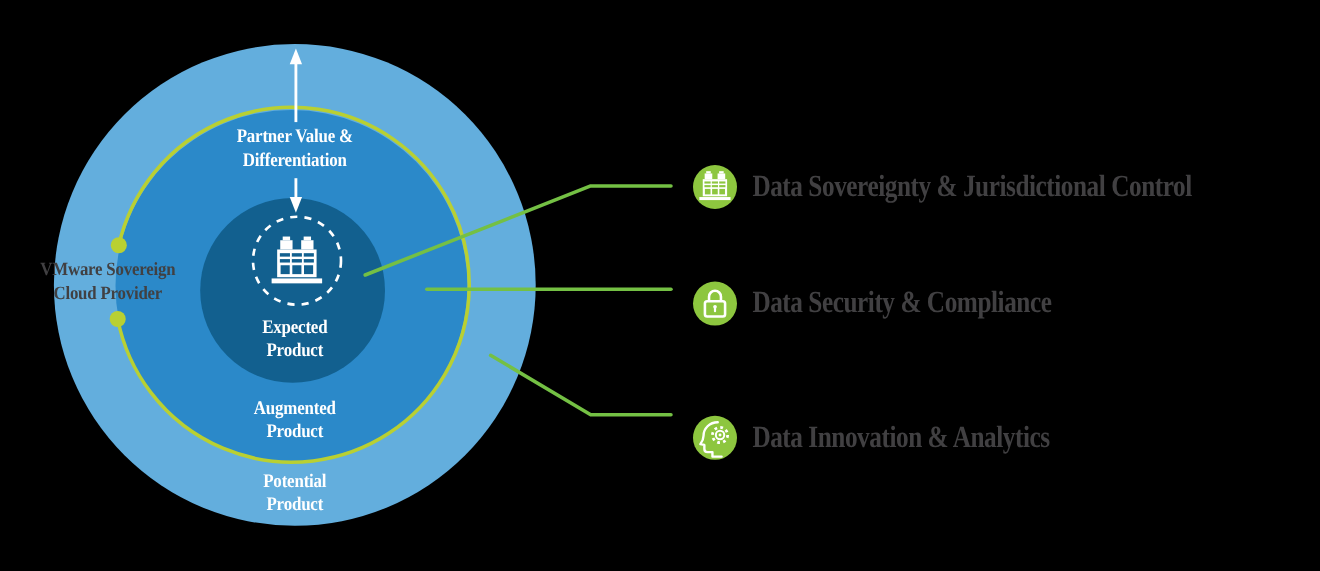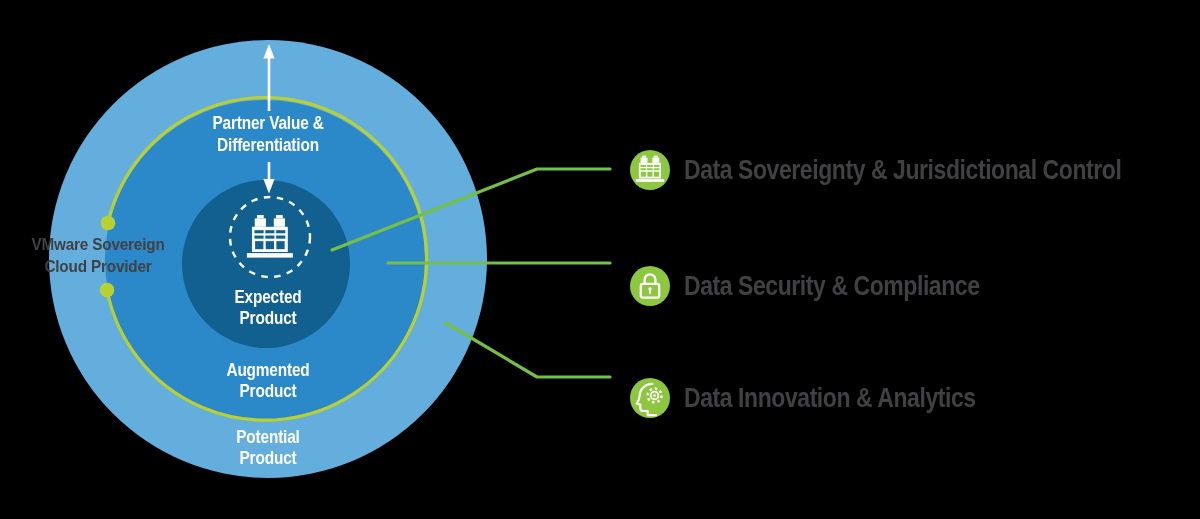--- a/index.html
+++ b/index.html
@@ -1,18 +1,18 @@
 <!DOCTYPE html>
 <html><head>
 <meta charset="utf-8">
 <style>
   html,body{margin:0;padding:0;background:#000;}
   .stage{
     position:relative;width:1200px;height:519px;background:#000;overflow:hidden;
-    font-family:Liberation Sans, sans-serif;
+    font-family:Liberation Serif, serif;
   }
   svg{display:block;}
   .abs{position:absolute;}
   .circle-label{
     color:#fff;font-weight:bold;text-align:center;white-space:pre-line;
     transform:scaleX(.88);transform-origin:center;
     font-size:17.5px;line-height:21px;letter-spacing:-.2px;
   }
   .partner-label{font-size:17.5px;line-height:22px;}
   .provider-label{
@@ -104,21 +104,21 @@
       <svg viewBox="0 0 48 48" style="--carve:#8dc63f">
         <g transform="translate(4,3) scale(0.83)">
             <use href="#building-glyph"></use>
           </g>
       </svg>
     </div>
     <span class="legend-text">Data Sovereignty &amp; Jurisdictional Control</span>
   </div>
 
 
-  <div class="legend-row" style="top:266px">
+  <div class="legend-row" style="top:256px">
     <div class="legend-icon">
       <svg viewBox="0 0 48 48">
         <path d="M17.5 21.5 v-5 a6.5 6.5 0 0 1 13 0 v5" fill="none" stroke="#fff" stroke-width="2.8"></path>
         <rect x="13" y="21.5" width="22" height="16.5" rx="2.5" fill="none" stroke="#fff" stroke-width="2.8"></rect>
         <circle cx="24" cy="27.5" r="2" fill="#fff"></circle>
         <rect x="22.8" y="28.5" width="2.4" height="5" rx="1.2" fill="#fff"></rect>
       </svg>
     </div>
     <span class="legend-text">Data Security &amp; Compliance</span>
   </div>

